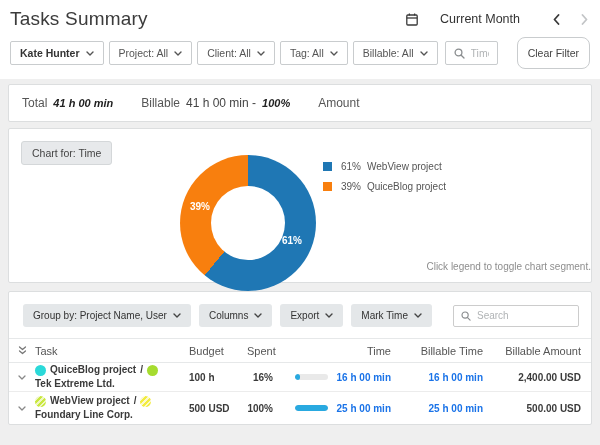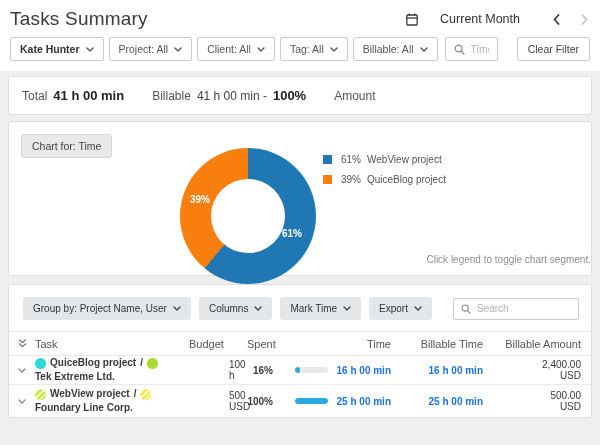--- a/index.html
+++ b/index.html
@@ -26,31 +26,31 @@
   }
   .fbtn.bold { font-weight:700; color:#333; }
   .search-box {
     display:flex; align-items:center; gap:6px; border:1px solid #c9ccce; border-radius:2px;
     height:24px; background:#fff; padding:0 8px; width:183px; margin-left:2px;
   }
   .search-box input { border:none; outline:none; font-size:10.5px; width:100%; color:#333;
     font-family:"Liberation Sans","DejaVu Sans",sans-serif; }
   .search-box input::placeholder { color:#b0b3b5; }
   .clear-btn {
-    background:#fff; border:1px solid #c9ccce; border-radius:2px; height:24px;
+    background:#fff; border:1px solid #c9ccce; border-radius:8px; height:32px;
     padding:0 10px; font-size:10.5px; color:#444; cursor:pointer; margin-left:14px; white-space:nowrap;
   }
 
   .wrap { padding:0 8px; }
   .panel { background:#fff; border:1px solid #dcdedf; border-radius:2px; }
 
   
   .summary { margin-top:5px; padding:11px 13px; font-size:12px; color:#555;
     display:flex; align-items:baseline; gap:6px; white-space:nowrap; }
-  .summary b { color:#222; font-size:13px; }
+  .summary b { color:#222; font-size:11px;font-style:italic; }
   .gap { width:16px; }
 
   
   .chart-panel { margin-top:6px; height:155px; position:relative; }
   .chart-mode-btn {
     position:absolute; left:12px; top:12px; background:#e7e9eb; border:1px solid #d4d7d9;
     border-radius:3px; padding:5px 10px; font-size:10.5px; color:#444; cursor:pointer;
   }
   .donut { position:absolute; left:171px; top:26px; width:136px; height:136px; border-radius:50%; }
   .donut-hole { position:absolute; left:31px; top:31px; width:74px; height:74px;
@@ -86,21 +86,21 @@
     color:#555; font-size:11px; font-weight:500; }
   .trow { border-bottom:1px solid #ececec; font-size:10px; }
   .trow.r1 { height:29px; }
   .trow.r2 { height:33px; }
   .cell-r { text-align:right; padding-right:4px; }
   .cell-amt { text-align:right; padding-right:10px; }
   .task-cell { display:flex; align-items:center; flex-wrap:wrap; row-gap:1px; column-gap:4px;
     font-weight:700; color:#3a3a3a; line-height:1.25; }
   .dot { width:11px; height:11px; border-radius:50%; flex:0 0 auto; }
   .sep { font-weight:700; color:#3a3a3a; }
-  .num { font-weight:400; color:#3a3a3a;margin-left:40px; }
+  .num { font-weight:700; color:#3a3a3a; }
   .spent-cell { display:flex; align-items:center; gap:22px; }
   .spent-pct { font-weight:700; color:#3a3a3a; width:26px; text-align:right; flex:0 0 auto; }
   .pbar { width:33px; height:6px; background:#e9e9e9; border-radius:3px; overflow:hidden; flex:0 0 auto; }
   .pfill { height:100%; border-radius:3px; }
   .time-link { font-weight:700; cursor:pointer; }
   .expander { display:flex; justify-content:center; cursor:pointer; }
   .icon { display:inline-flex; align-items:center; }
 </style>
 </head>
 <body>
@@ -239,29 +239,29 @@
         </button>
         <button class="tbtn">
           <span>Columns</span>
           <span class="icon">
               <svg width="8" height="5" viewBox="0 0 8 5">
                 <polyline points="1,1 4,4 7,1" fill="none" stroke="#444" stroke-width="1.4" stroke-linecap="round" stroke-linejoin="round"></polyline>
               </svg>
             </span>
         </button>
         <button class="tbtn">
-          <span>Mark Time</span>
+          <span>Export</span>
           <span class="icon">
               <svg width="8" height="5" viewBox="0 0 8 5">
                 <polyline points="1,1 4,4 7,1" fill="none" stroke="#444" stroke-width="1.4" stroke-linecap="round" stroke-linejoin="round"></polyline>
               </svg>
             </span>
         </button>
         <button class="tbtn">
-          <span>Export</span>
+          <span>Mark Time</span>
           <span class="icon">
               <svg width="8" height="5" viewBox="0 0 8 5">
                 <polyline points="1,1 4,4 7,1" fill="none" stroke="#444" stroke-width="1.4" stroke-linecap="round" stroke-linejoin="round"></polyline>
               </svg>
             </span>
         </button>
         <div class="spacer"></div>
         <div class="tsearch">
           <span class="icon">
               <svg width="10" height="10" viewBox="0 0 11 11">

